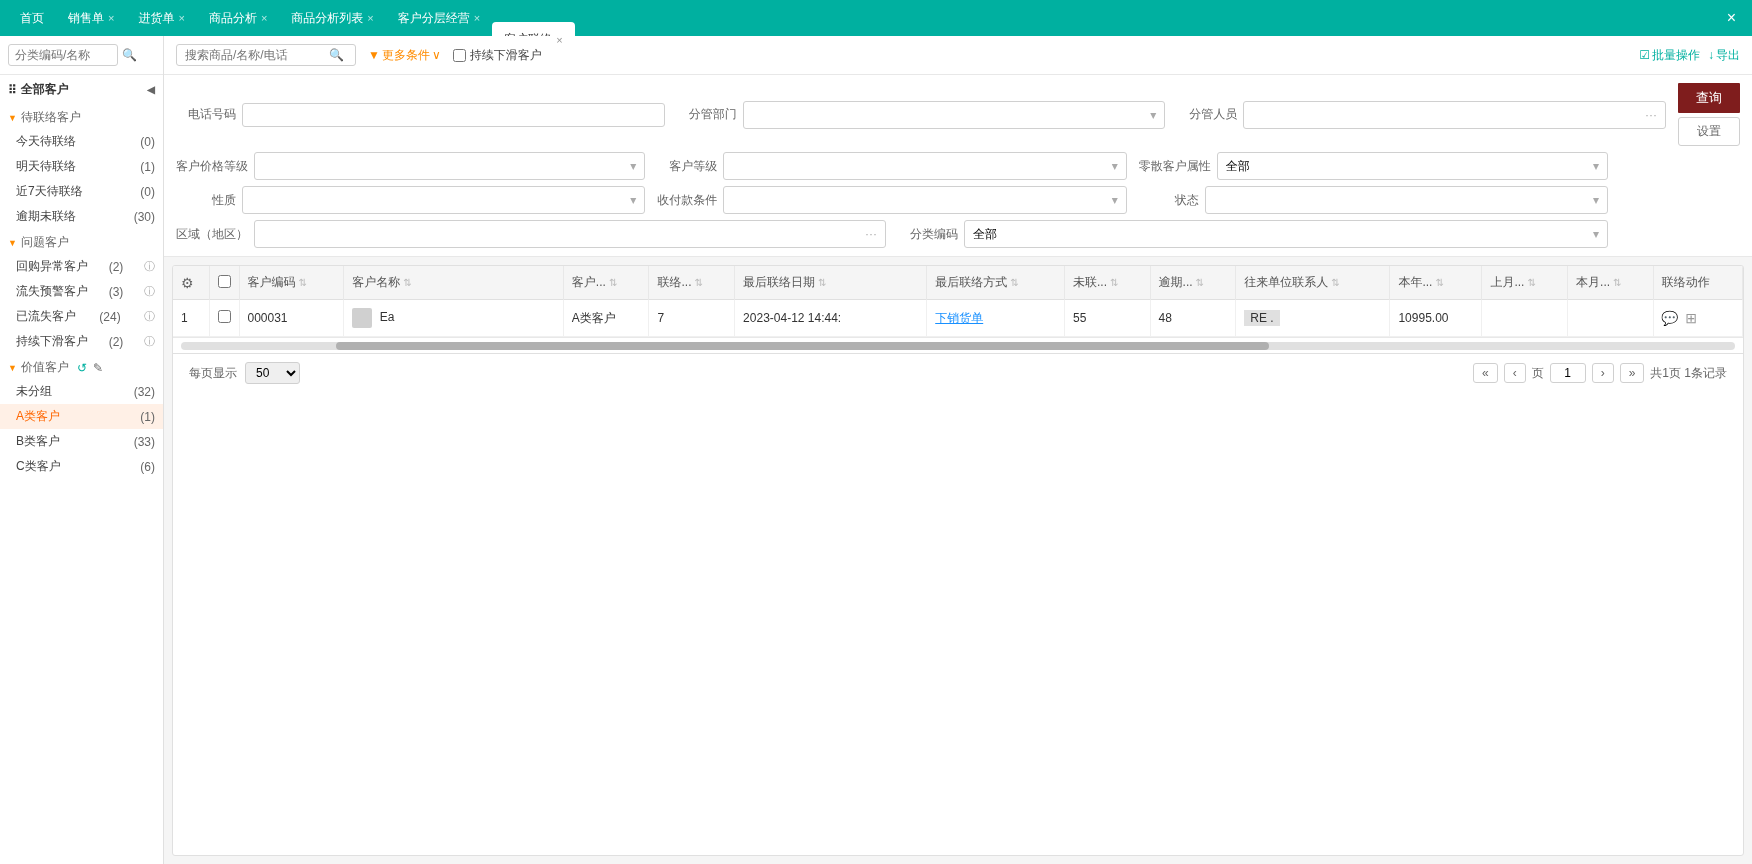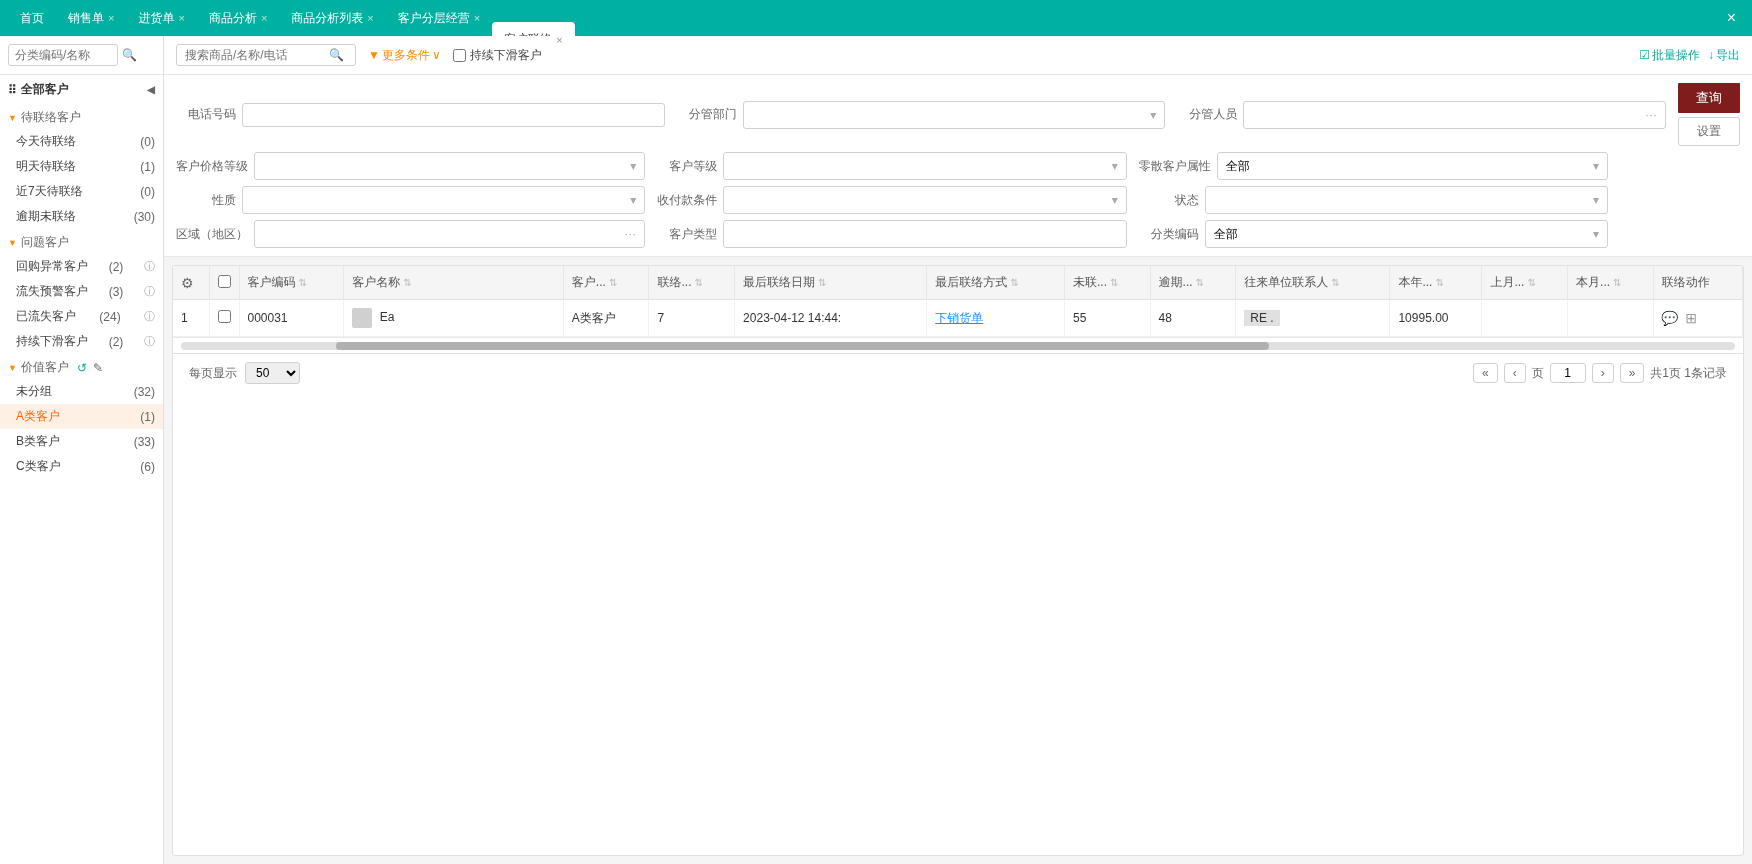--- a/index.html
+++ b/index.html
@@ -554,26 +554,20 @@
         </div>
         <div style="width:120px;"></div>
       </div>
 
       <div class="adv-filter-row">
         <div class="filter-field">
           <label>区域（地区）</label>
           <div class="field-input">
             <span></span>
             <span class="dots">···</span>
-          </div>
-        </div>
-        <div class="filter-field">
-          <label>客户类型</label>
-          <div class="field-input">
-            <span></span>
           </div>
         </div>
         <div class="filter-field">
           <label>分类编码</label>
           <div class="field-input">
             <span>全部</span>
             <span class="arrow">▾</span>
           </div>
         </div>
         <div style="width:120px;"></div>

